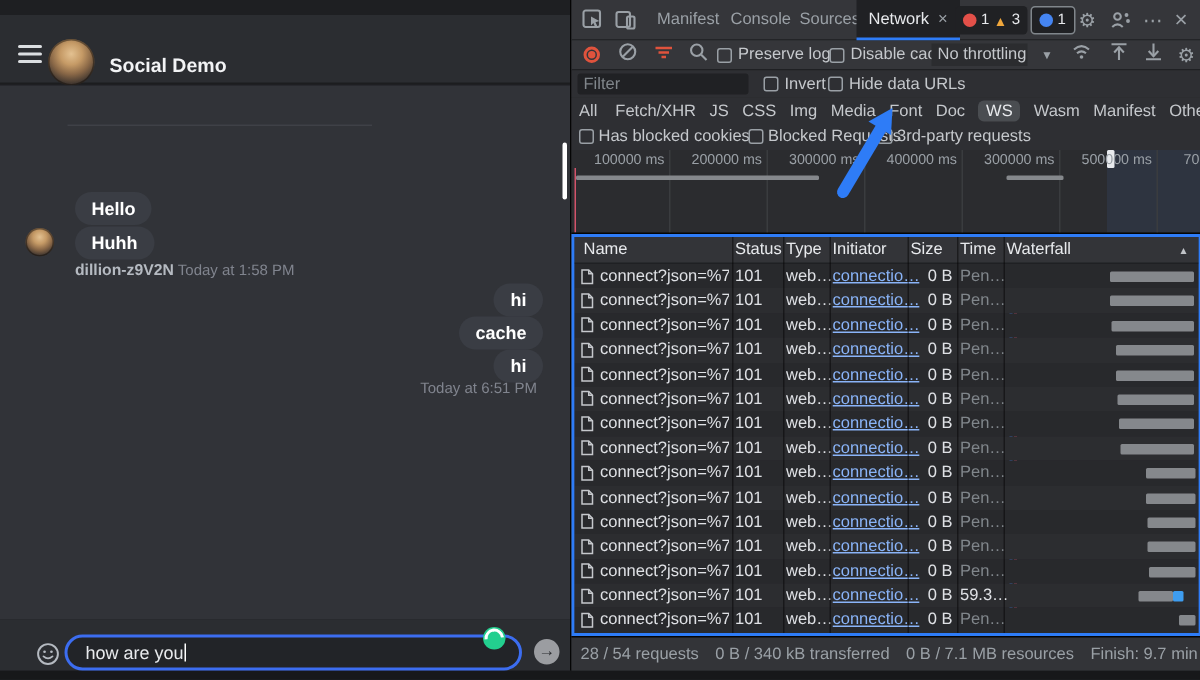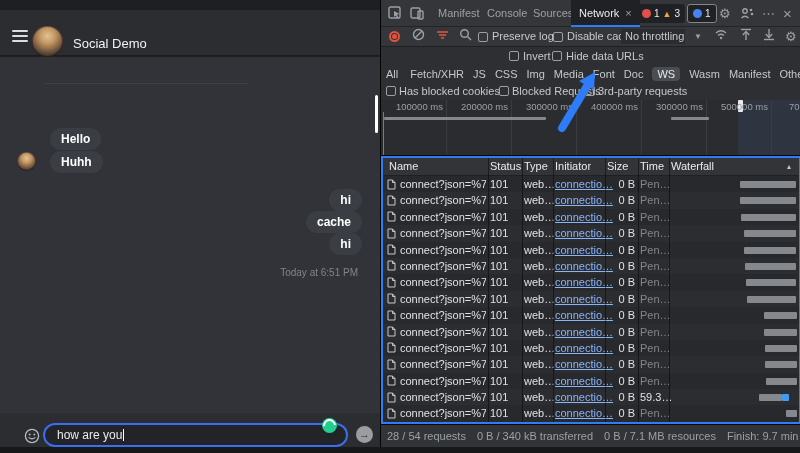--- a/index.html
+++ b/index.html
@@ -11,30 +11,30 @@
   #chat { position:absolute; left:0; top:0; width:380px; height:447px; background:#1e1f22; }
   .chat-header { position:absolute; left:0; top:10px; width:380px; height:46px; background:#2b2d31;
                  border-bottom:1px solid rgba(0,0,0,.35); }
   .burger { position:absolute; left:12px; top:20px; width:16px; height:12px; cursor:pointer; }
   .burger span { display:block; height:2px; background:#dbdee1; margin-bottom:3px; border-radius:1px; }
   .avatar { border-radius:50%;
             background: radial-gradient(circle at 50% 32%, #e3c191 0%, #c59a66 28%, #8a6847 52%, #463a31 74%, #211d1b 100%);
             box-shadow: inset 0 0 0 1px rgba(0,0,0,.4); }
   .av-lg { left:32px; top:16px; width:31px; height:31px; }
   .av-sm { left:17px; top:152px; width:19px; height:19px; }
-  .chat-title { position:absolute; left:73px; top:26px; font-size:13px; font-weight:normal; color:#f2f3f5; }
+  .chat-title { position:absolute; left:73px; top:26px; font-size:13px; font-weight:bold; color:#f2f3f5; }
   .chat-body { position:absolute; left:0; top:57px; width:380px; height:356px; background:#313338; }
   .divider-line { position:absolute; left:45px; top:26px; width:203px; height:1px; background:#3f4147; }
   .divider-date { position:absolute; left:248px; top:20px; width:85px; text-align:right;
                   font-size:11px; font-weight:bold; color:#e8eaed; }
   .bubble { position:absolute; background:#3a3d44; color:#ffffff; font-size:12px; font-weight:600;
             padding:4px 11px; border-radius:14px; white-space:nowrap; }
   .author-line { position:absolute; left:50px; top:117px; font-size:10px; color:#80848e; }
   .author-line b { color:#b5bac1; font-size:10.5px; }
-  .right-time { position:absolute; right:22px; top:210px; font-size:10px; color:#80848e; }
+  .right-time { position:absolute; right:22px; top:197px; font-size:10px; color:#80848e; }
   .chat-scrollbar { position:absolute; right:2px; top:38px; width:3px; height:38px; background:#ffffff; border-radius:2px; }
   .chat-input-area { position:absolute; left:0; top:413px; width:380px; height:34px; background:#2b2d31; }
   .emoji-btn { position:absolute; left:24px; top:15px; width:16px; height:16px; cursor:pointer; }
   .msg-input { position:absolute; left:43px; top:10px; width:305px; height:24px; border:2px solid var(--input_border_blue);
                border-radius:13px; background:#222428; color:#e8eaed; font-size:12px; line-height:20px;
                padding-left:12px; white-space:nowrap; }
   .caret { display:inline-block; width:1px; height:12px; background:#ffffff; vertical-align:-2px; margin-left:1px; }
   .green-dot { position:absolute; left:322px; top:5px; width:15px; height:15px; border-radius:50%;
                background: var(--green_indicator); }
   .green-dot:after { content:''; position:absolute; left:1px; top:1px; right:1px; bottom:1px; border-radius:50%;
@@ -131,20 +131,24 @@
     <div class="avatar av-lg abs"></div>
     <div class="chat-title">Social Demo</div>
   </div>
 
   <div class="chat-body">
     <div class="divider-line"></div>
 
     <div class="bubble" style="left:50px; top:71px;">Hello</div>
     <div class="avatar av-sm abs" style="left:17px; top:95px; position:absolute;"></div>
     <div class="bubble" style="left:50px; top:94px;">Huhh</div>
+    <div class="author-line">
+      <b>dillion-z9V2N</b>
+      <span>Today at 1:58 PM</span>
+    </div>
 
     <div class="bubble" style="right:18px; top:132px;">hi</div>
     <div class="bubble" style="right:18px; top:154px;">cache</div>
     <div class="bubble" style="right:18px; top:176px;">hi</div>
     <div class="right-time">Today at 6:51 PM</div>
 
     <div class="chat-scrollbar"></div>
   </div>
 
   <div class="chat-input-area">
@@ -251,20 +255,21 @@
       <svg width="12" height="13" viewBox="0 0 12 13">
           <line x1="1" y1="11.5" x2="11" y2="11.5" class="st"></line>
           <line x1="6" y1="1" x2="6" y2="9.5" class="st"></line>
           <path d="M2.8 6 L6 9.5 L9.2 6" class="st"></path>
         </svg>
     </span>
     <span class="icon-btn" style="left:404px; top:-4px;">⚙</span>
   </div>
 
   <div class="dt-filterrow">
+    <input class="filter-input" placeholder="Filter" style="">
     <span class="cb" style="left:128px; top:4px;"></span>
     <span class="tb-label" style="left:142px;">Invert</span>
     <span class="cb" style="left:171px; top:4px;"></span>
     <span class="tb-label" style="left:185px;">Hide data URLs</span>
   </div>
 
   <div class="dt-chips">
       <span class="chip first">All</span>
       <span class="chip">Fetch/XHR</span>
       <span class="chip">JS</span>

